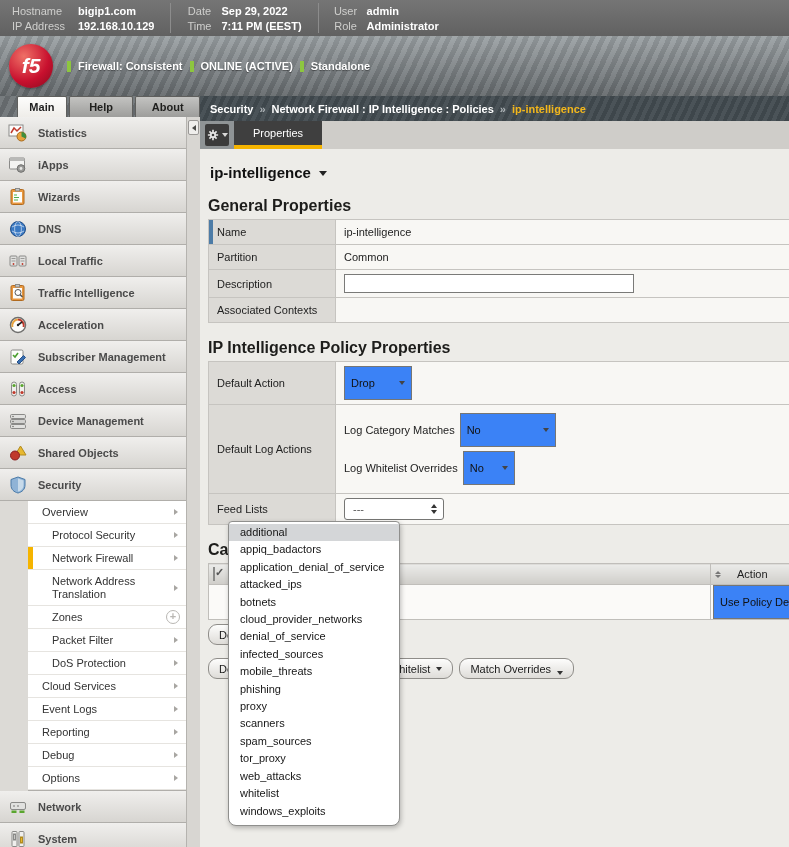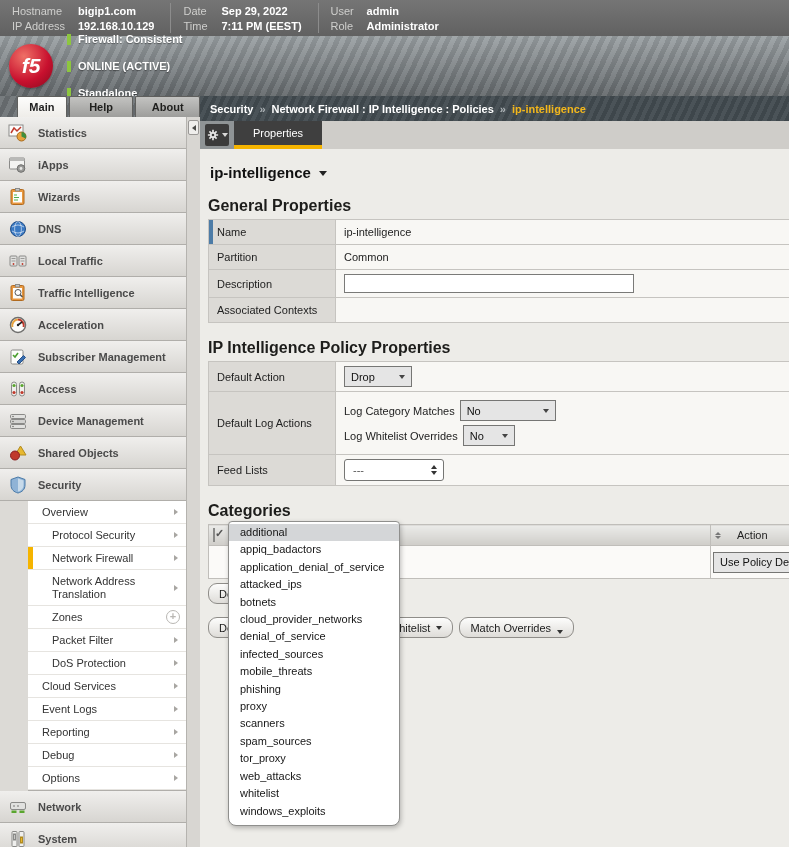--- a/index.html
+++ b/index.html
@@ -3,30 +3,30 @@
 <meta charset="utf-8">
 <style>
   * { margin:0; padding:0; box-sizing:border-box; }
   html,body { width:789px; }
   body { font-family:"Liberation Sans", sans-serif; background:#edece8; }
   .screen { width:789px; height:847px; overflow:hidden; position:relative; background:#edece8; }
 
   
   .topbar { height:36px; background:linear-gradient(#757575,#616161); display:flex; align-items:center; color:#fff; }
   .tb-group { padding:0 16px 0 12px; height:30px; display:flex; flex-direction:column; justify-content:center; gap:1px; }
-  .tb-group + .tb-group { border-left:1px solid #8c8c8c; }
+  .tb-group + .tb-group { border-left:1px solid #8c8c8c;text-align:center; }
   .tb-row { display:flex; font-size:11px; line-height:14px; white-space:nowrap; }
   .tb-label { color:#cfcfcd; margin-right:6px; }
   .tb-g1 .tb-label { width:60px; } .tb-g2 .tb-label { width:32px; } .tb-g3 .tb-label { width:30px; }
   .tb-value { color:#ffffff; font-weight:bold; }
 
   
   .banner { height:60px; background-image:repeating-linear-gradient(115deg, rgba(255,255,255,.07) 0 5px, rgba(0,0,0,.08) 5px 10px), linear-gradient(#9aa0a3,#63686b); display:flex; align-items:center; }
   .f5-logo { width:44px; height:44px; margin-left:9px; border-radius:50%; background:radial-gradient(circle at 34% 28%, #ef7066, #c8102e 58%, #8d0c21 95%); color:#fff; font-weight:bold; font-style:italic; font-size:21px; display:flex; align-items:center; justify-content:center; box-shadow:0 1px 3px rgba(0,0,0,.4); }
-  .status-lines { margin-left:14px; display:flex; flex-direction:column; gap:15px; }
+  .status-lines { margin-left:14px; display:flex; flex-direction:row; gap:7px; }
   .status-line { display:flex; align-items:center; font-size:11px; font-weight:bold; color:#fff; text-shadow:0 1px 1px rgba(0,0,0,.4); }
   .status-bar { width:4px; height:11px; margin-right:7px; }
 
   
   .mid { display:flex; height:751px; }
   .left { width:200px; display:flex; flex-direction:column; background-image:repeating-linear-gradient(115deg, rgba(255,255,255,.07) 0 5px, rgba(0,0,0,.08) 5px 10px), linear-gradient(#6d7275,#63686b); }
   .right { width:589px; display:flex; flex-direction:column; }
 
   
   .nav-tabs { height:21px; display:flex; align-items:flex-end; padding-left:17px; gap:2px; }
@@ -67,21 +67,21 @@
   .pg-title .caret { width:0; height:0; border-top:5px solid #222; border-left:4.5px solid transparent; border-right:4.5px solid transparent; margin-left:8px; margin-top:2px; cursor:pointer; }
   .section-heading { margin:16px 0 4px 0; font-size:16px; font-weight:bold; color:#1d1d1b; }
   table.props { border-collapse:collapse; width:652px; table-layout:fixed; }
   table.props td { border:1px solid #c6c4c0; font-size:11px; color:#222; vertical-align:middle; }
   td.lbl { width:127px; background:#dcdad6; padding:6px 6px 6px 8px; }
   td.val { background:#f8f7f4; padding:4px 8px; }
   td.lbl.name-cell { box-shadow:inset 4px 0 0 #4d7ca7; }
   .txt-input { width:290px; height:19px; border:1px solid #7a7a78; background:#fff; font-size:11px; font-family:inherit; padding:0 4px; }
 
   
-  .selbox { display:inline-flex; align-items:center; justify-content:space-between; height:21px; border:1px solid #767674; background:#e5e5e5; font-size:11px; color:#111; padding:0 6px; cursor:pointer; vertical-align:middle; }
+  .selbox { display:inline-flex; align-items:center; justify-content:space-between; height:34px; border:1px solid #767674; background:#3b82f6; font-size:11px; color:#111; padding:0 6px; cursor:pointer; vertical-align:middle; }
   .selbox .sel-caret { width:0; height:0; border-top:4px solid #444; border-left:3.5px solid transparent; border-right:3.5px solid transparent; margin-left:8px; flex:none; }
   .log-line { display:flex; align-items:center; margin:4px 0; font-size:11px; }
   .log-line .log-lbl { margin-right:5px; }
   .feed-box { display:inline-flex; align-items:center; width:100px; height:22px; border:1px solid #767674; border-radius:3px; background:#fff; font-size:11px; color:#555; padding-left:8px; cursor:pointer; }
   .feed-box .feed-txt { flex:1; }
   .stepper { display:flex; flex-direction:column; gap:2px; margin-right:6px; }
   .stepper i { width:0; height:0; border-left:3.5px solid transparent; border-right:3.5px solid transparent; }
   .stepper .up { border-bottom:4px solid #333; } .stepper .dn { border-top:4px solid #333; }
 
   

